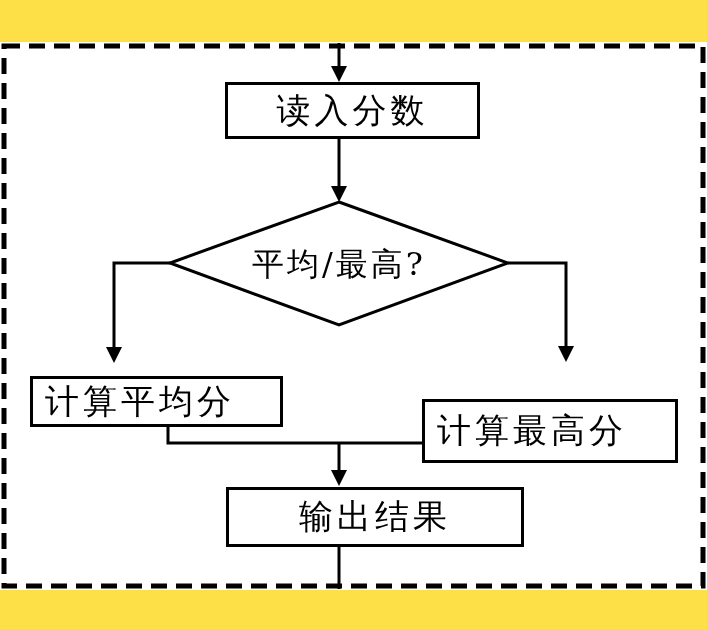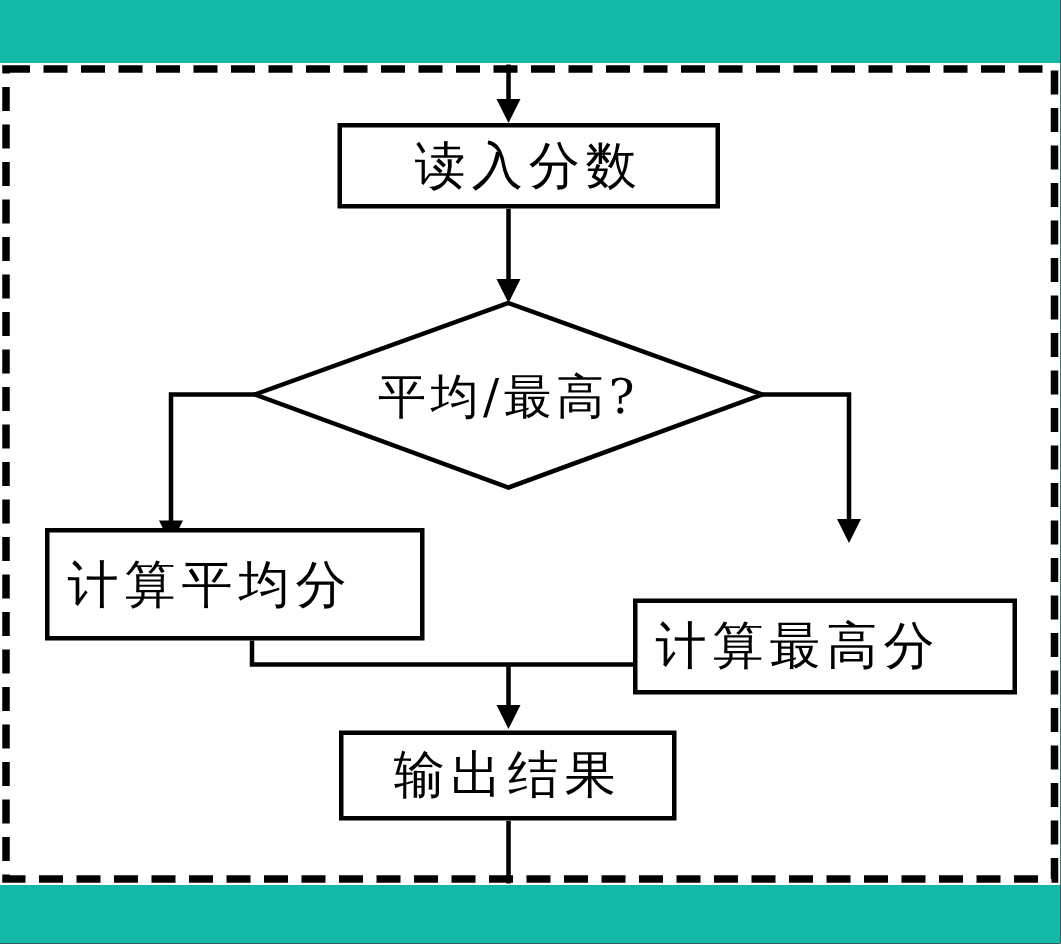--- a/index.html
+++ b/index.html
@@ -4,21 +4,21 @@
 <style>
   html, body {
     margin: 0;
     padding: 0;
     background: #000000;
   }
   .stage {
     position: relative;
     width: 707px;
     height: 629px;
-    background: #14b8a6;
+    background: #fde047;
     overflow: hidden;
     font-family: "DejaVu Serif", "Liberation Serif", serif;
   }
   .white-area {
     position: absolute;
     left: 0;
     top: 42px;
     width: 707px;
     height: 548px;
     background: #ffffff;
@@ -101,25 +101,25 @@
 
   <div class="node centered" style="left:225px; top:82px; width:255px; height:57px;">
     <span>读入分数</span>
   </div>
 
   <div class="decision-label">
     <span>平均/</span>
     <span>最高?</span>
   </div>
 
-  <div class="node left-aligned" style="left:30px; top:352px; width:253px; height:75px;">
+  <div class="node left-aligned" style="left:30px; top:376px; width:253px; height:51px;">
     <span>计算平均分</span>
   </div>
 
   <div class="node left-aligned" style="left:422px; top:363px; width:256px; height:64px;margin-top:36px;">
     <span>计算最高分</span>
   </div>
 
-  <div class="node centered" style="left:226px; top:487px; width:225px; height:60px;">
+  <div class="node centered" style="left:226px; top:487px; width:298px; height:60px;">
     <span>输出结果</span>
   </div>
 
 </div>
 
 </body></html>

